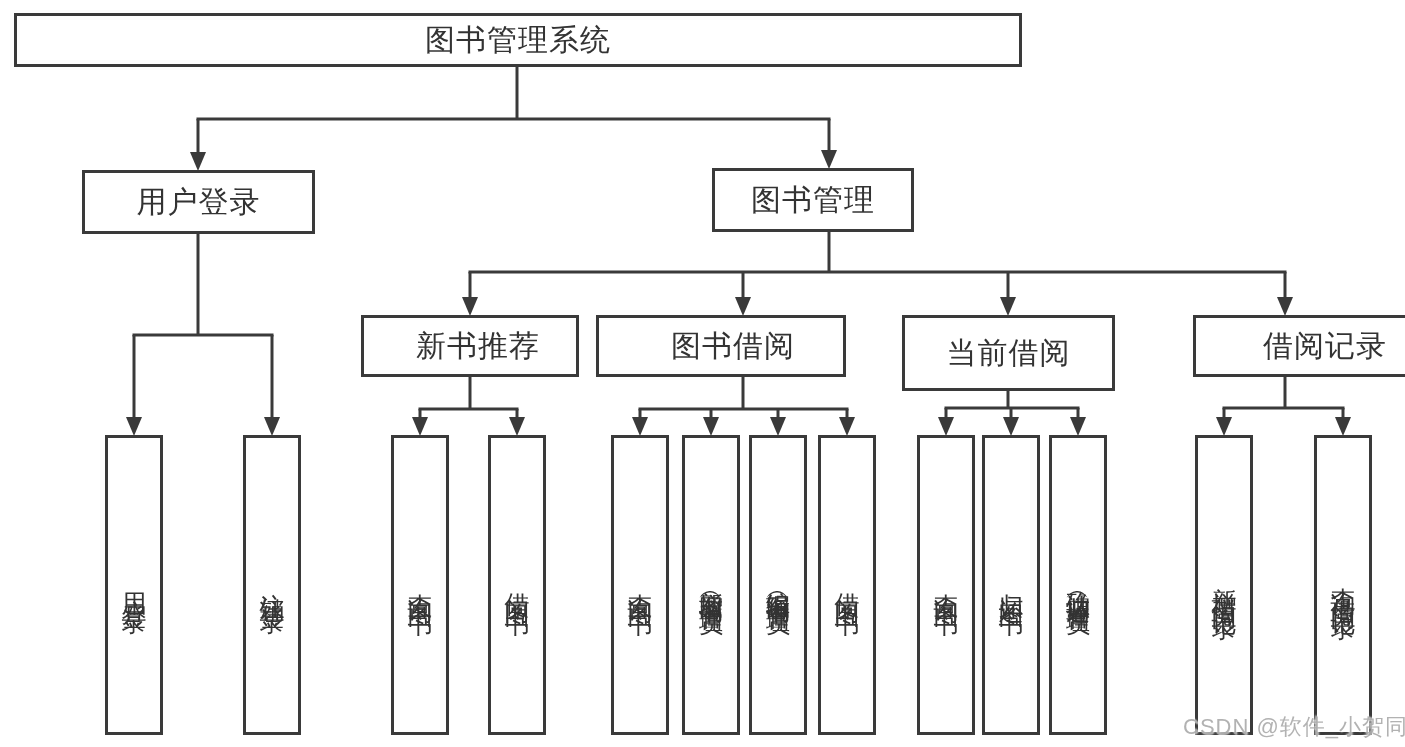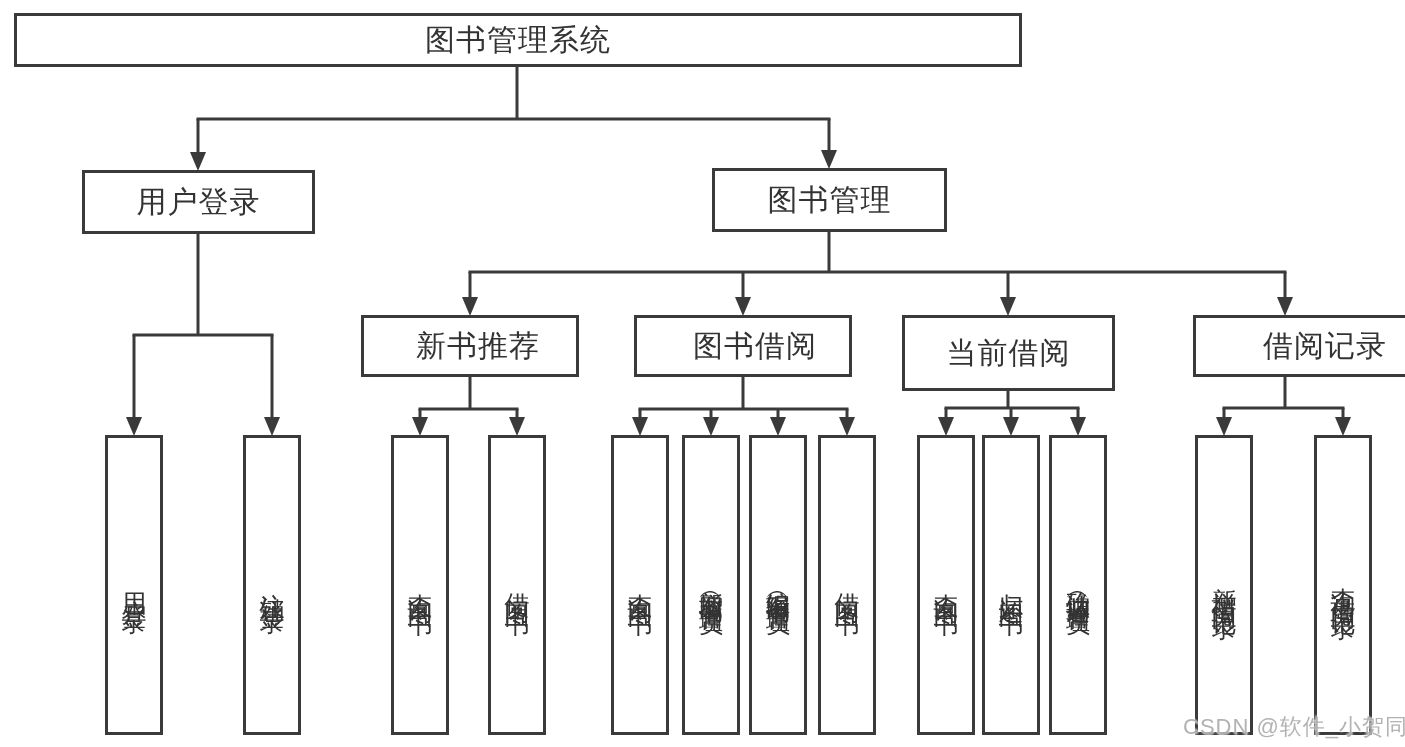--- a/index.html
+++ b/index.html
@@ -125,27 +125,27 @@
         <polygon points="1335,417 1351,417 1343,436" fill="#3a3a3a"></polygon>
       </g>
     </svg>
   <div id="nodes">
       <div class="node" style="left: 14px; top: 13px; width: 1008px; height: 54px;">
         <span class="lbl-h">图书管理系统</span>
       </div>
       <div class="node" style="left: 82px; top: 170px; width: 233px; height: 64px;">
         <span class="lbl-h">用户登录</span>
       </div>
-      <div class="node" style="left: 712px; top: 168px; width: 235px; height: 64px;">
+      <div class="node" style="left: 712px; top: 168px; width: 202px; height: 64px;">
         <span class="lbl-h">图书管理</span>
       </div>
       <div class="node" style="left: 361px; top: 315px; width: 218px; height: 62px; padding-left: 16px;">
         <span class="lbl-h">新书推荐</span>
       </div>
-      <div class="node" style="left: 634px; top: 315px; width: 218px; height: 62px; padding-left: 24px;">
+      <div class="node" style="left: 596px; top: 315px; width: 250px; height: 62px; padding-left: 24px;">
         <span class="lbl-h">图书借阅</span>
       </div>
       <div class="node" style="left: 902px; top: 315px; width: 213px; height: 76px;">
         <span class="lbl-h">当前借阅</span>
       </div>
       <div class="node" style="left: 1193px; top: 315px; width: 264px; height: 62px;">
         <span class="lbl-h">借阅记录</span>
       </div>
       <div class="node" style="left: 105px; top: 435px; width: 58px; height: 300px;">
         <span class="lbl-v">用户登录</span>

